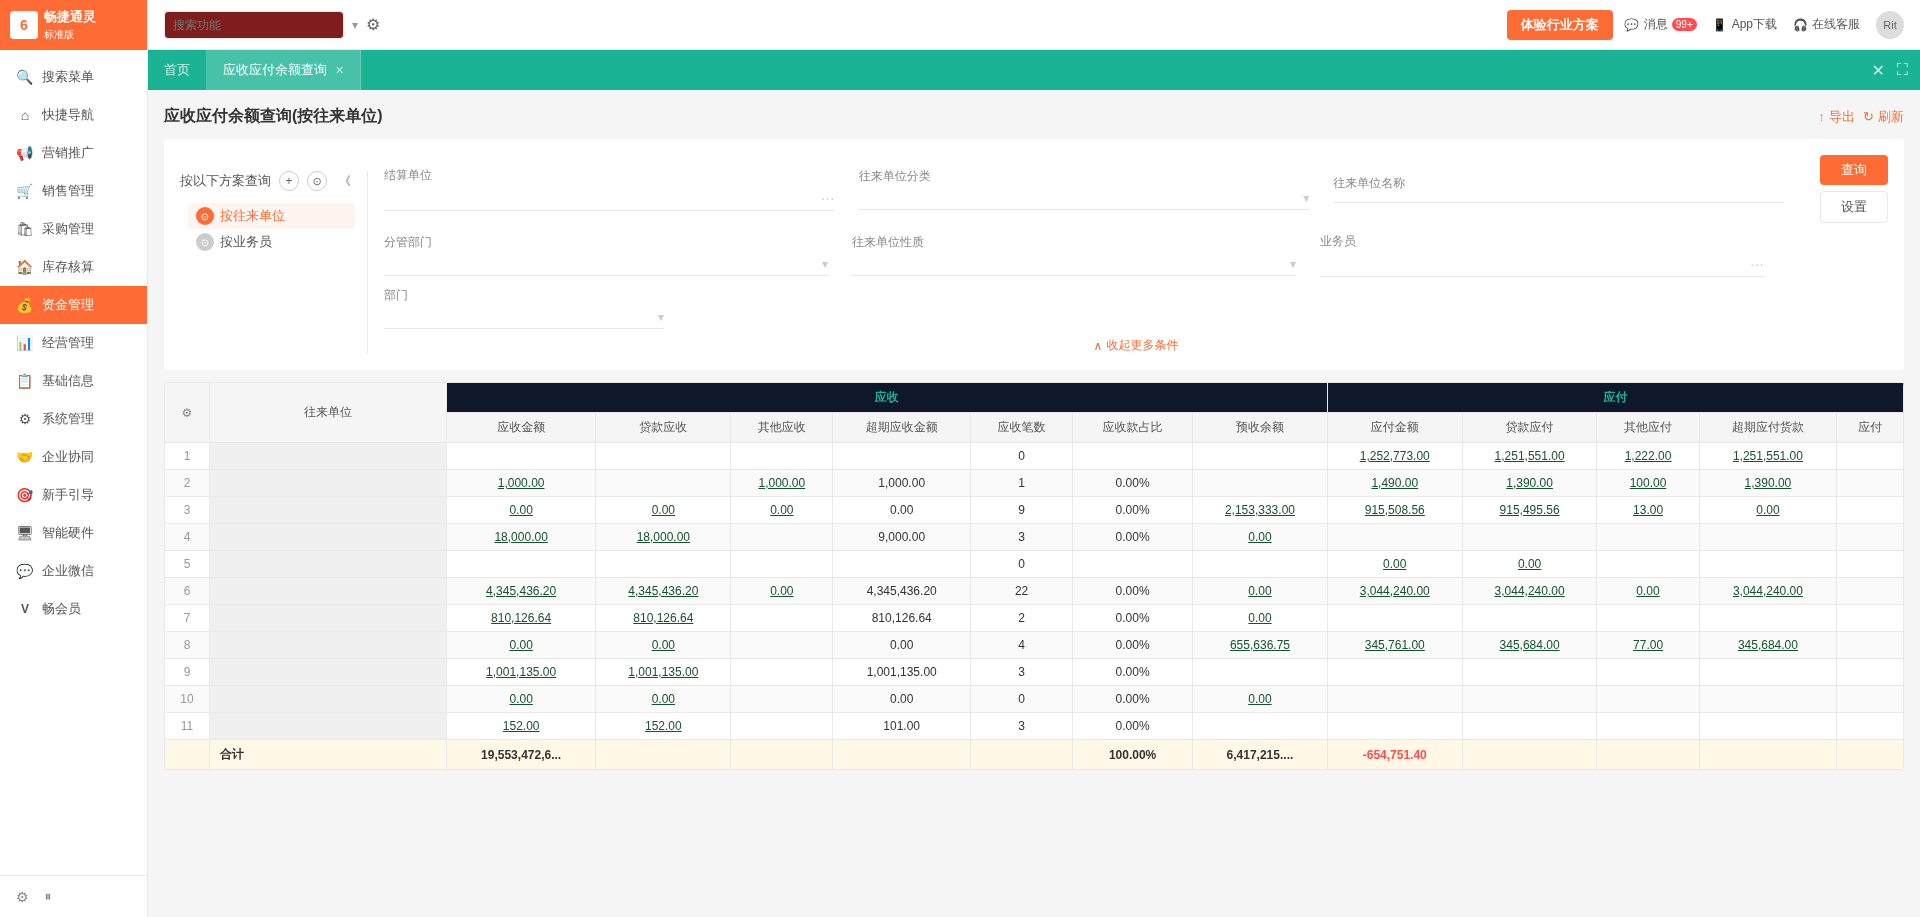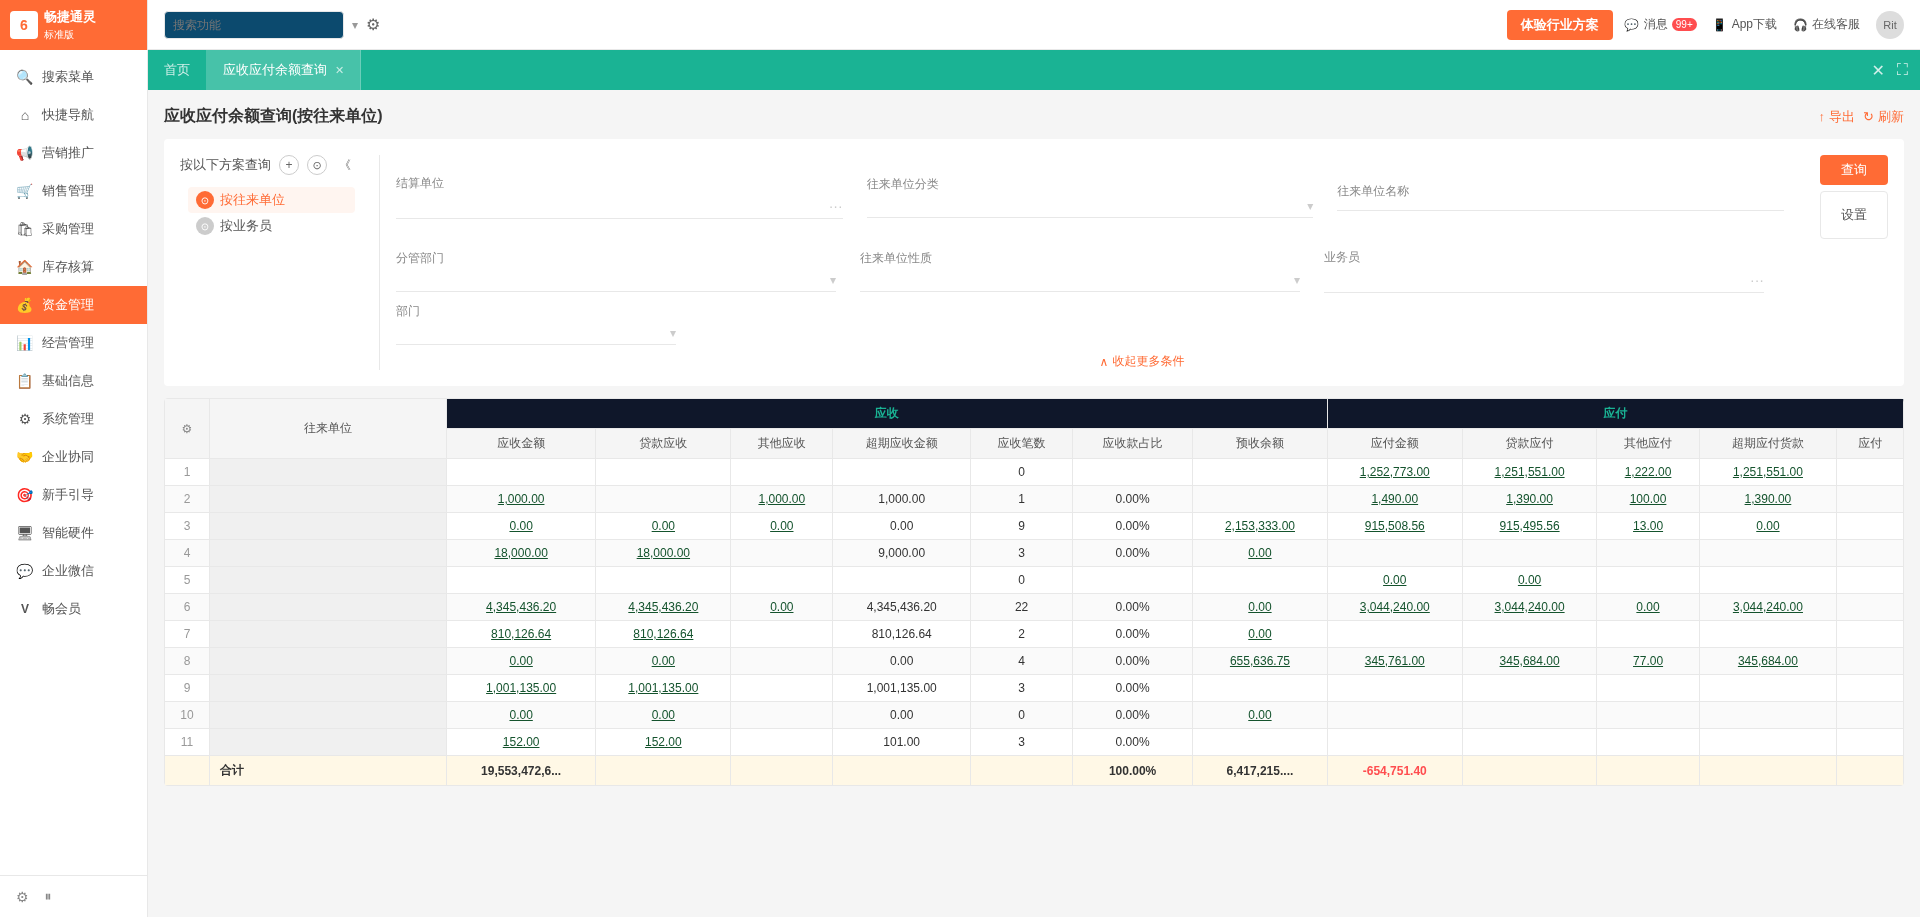--- a/index.html
+++ b/index.html
@@ -40,21 +40,21 @@
     .top-header {
       position: fixed; left: 148px; top: 0; right: 0; height: 50px;
       background: #fff; border-bottom: 1px solid #e8e8e8; z-index: 99;
       display: flex; align-items: center; padding: 0 16px; gap: 12px;
     }
     .header-breadcrumb {
       flex: 1; display: flex; align-items: center; gap: 8px; color: #999; font-size: 13px;
     }
     .header-search {
       width: 180px; height: 28px; border: 1px solid #e8e8e8; border-radius: 4px;
-      padding: 0 8px; color: #999; font-size: 12px; background: #0c4a6e;
+      padding: 0 8px; color: #999; font-size: 12px; background: #7f1d1d;
     }
     .header-chevron { color: #999; font-size: 12px; cursor: pointer; }
     .header-gear { color: #666; font-size: 16px; cursor: pointer; }
     .header-trial-btn {
       background: #ff6b35; color: #fff; border: none; border-radius: 4px;
       padding: 6px 14px; font-size: 13px; cursor: pointer; font-weight: bold;
     }
     .header-actions { display: flex; align-items: center; gap: 16px; }
     .header-action-item { display: flex; align-items: center; gap: 4px; color: #555; cursor: pointer; font-size: 12px; }
     .badge {
@@ -160,21 +160,21 @@
       cursor: pointer; font-size: 12px; gap: 4px; align-items: center;
     }
 
     .filter-actions { display: flex; flex-direction: column; gap: 6px; margin-left: 12px; }
     .btn-query {
       background: #ff6b35; color: #fff; border: none; border-radius: 4px;
       padding: 6px 20px; font-size: 13px; cursor: pointer; white-space: nowrap;
     }
     .btn-settings {
       background: #fff; color: #555; border: 1px solid #e8e8e8; border-radius: 4px;
-      padding: 14px 20px; font-size: 13px; cursor: pointer; white-space: nowrap;
+      padding: 6px 20px; font-size: 13px; cursor: pointer; white-space: nowrap;
     }
 
     
     .table-container {
       background: #fff; border-radius: 4px; overflow: auto;
     }
     .data-table {
       width: 100%; border-collapse: collapse; min-width: 1600px;
     }
     .data-table th, .data-table td {
@@ -336,21 +336,21 @@
         <button class="page-action-btn">
           <span>↻</span>
           <span>刷新</span>
         </button>
       </div>
     </div>
 
     <div class="filter-panel">
       <div style="display:flex; gap:16px;">
 
-        <div style="min-width:140px; border-right:1px solid #e8e8e8; padding-right:24px;">
+        <div style="min-width:140px; border-right:1px solid #e8e8e8; padding-right:12px;margin-top:16px;">
           <div class="filter-header">
             <span class="filter-header-label">按以下方案查询</span>
             <div class="filter-add-btn">+</div>
             <div class="filter-settings-btn">⊙</div>
             <div class="filter-collapse-btn">《</div>
           </div>
           <div class="filter-option active">
             <div class="filter-icon">⊙</div>
             <span>按往来单位</span>
           </div>

